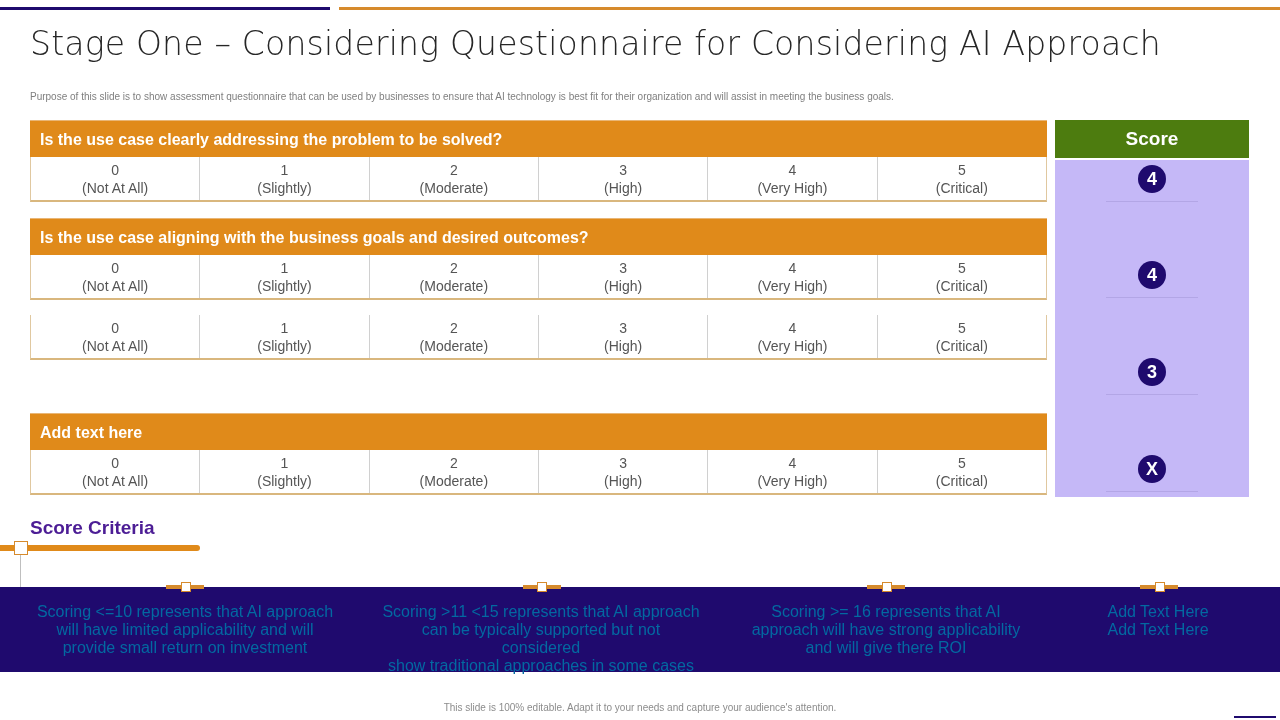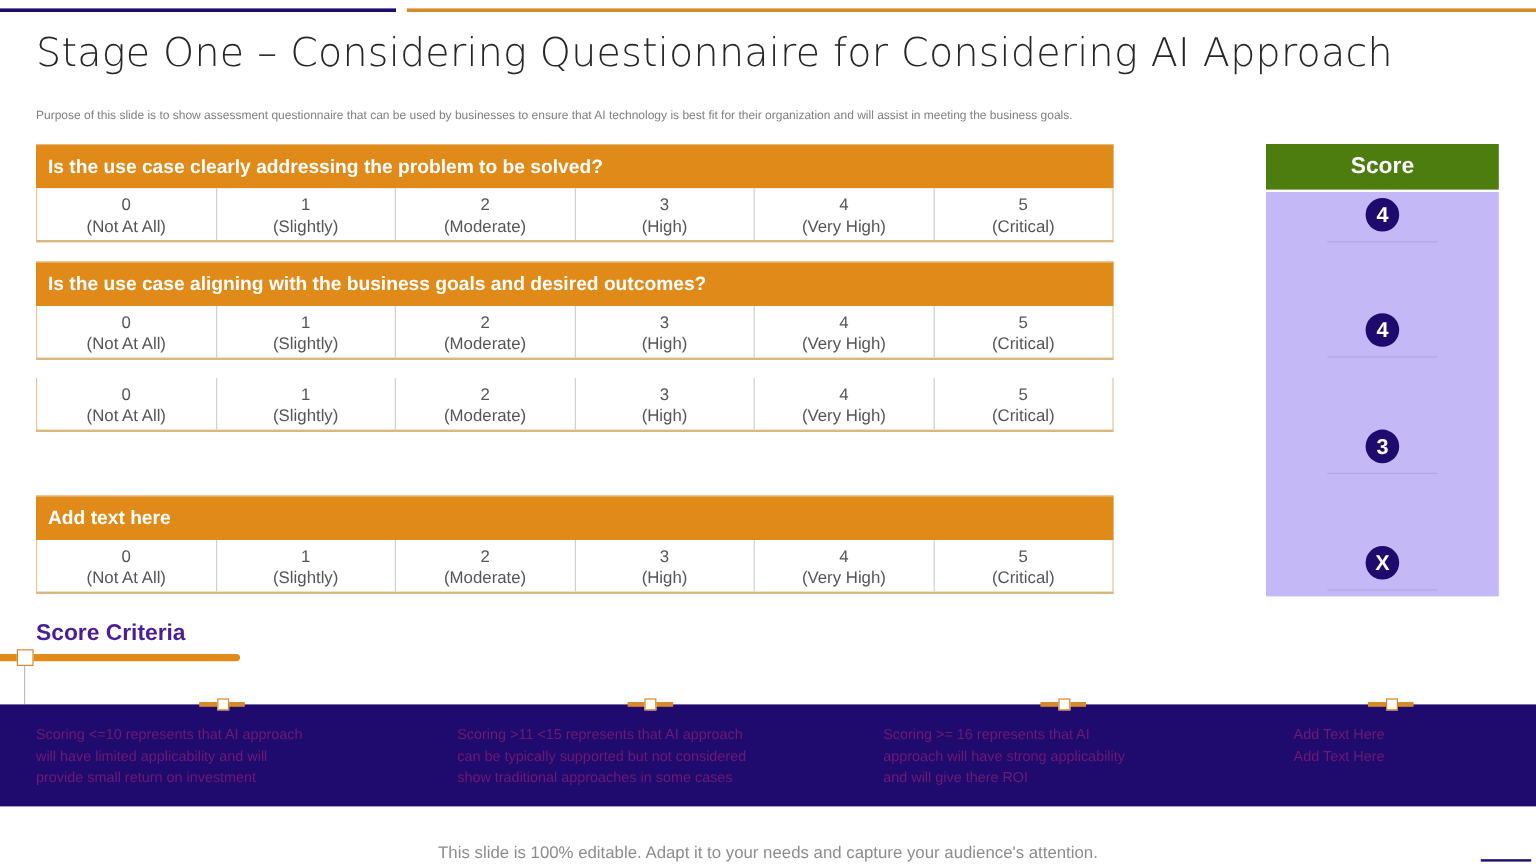--- a/index.html
+++ b/index.html
@@ -15,21 +15,21 @@
     position: absolute; left: 30px; top: 24px;
     font-family: "DejaVu Sans", sans-serif; font-weight: 200;
     font-size: 33px; color: #262626; letter-spacing: 0.2px;
     white-space: nowrap; font-stretch: condensed;
   }
   .subtitle {
     position: absolute; left: 30px; top: 66px;
     font-size: 10px; color: #7f7f7f; white-space: nowrap; margin-top: 25px;
   }
 
-  .question-block { position: absolute; left: 30px; width: 898px; }
+  .question-block { position: absolute; left: 30px; width: 1017px; }
   .q-header {
     height: 37px; background: #e08a1a; color: #ffffff;
     font-weight: bold; font-size: 16px; line-height: 37px;
     padding-left: 10px; box-sizing: border-box;
     border-top: 1px solid #e9b676;
   }
   .q-options {
     display: flex; height: 45px; background: #ffffff;
     border-left: 1px solid #e0c8a0; border-bottom: 2px solid #d9b77e; border-right: 1px solid #e0c8a0;
     box-sizing: border-box;
@@ -69,32 +69,32 @@
     position: absolute; left: 14px; top: 541px; width: 12px; height: 12px; background: #ffffff; border: 1px solid #d68a2c;
   }
   .criteria-vline {
     position: absolute; left: 20px; top: 555px; width: 1px; height: 32px; background: #bfbfbf;
   }
 
   .criteria-band {
     position: absolute; left: 0; top: 587px; width: 1280px; height: 85px; background: #1f0a6e;
   }
   .criteria-item {
-    position: absolute; top: 603px; color: #701a75; font-size: 12px; line-height: 18px; 
+    position: absolute; top: 603px; color: #0369a1; font-size: 16px; line-height: 18px; text-align: center;
   }
   .connector {
     position: absolute; top: 585px; height: 4px; width: 38px; background: #d68a2c;
   }
   .connector-square {
     position: absolute; top: 582px; width: 8px; height: 8px; background: #ffffff; border: 1px solid #d68a2c;
   }
 
   .footer {
     position: absolute; left: 0; top: 702px; width: 1280px; text-align: center;
-    font-size: 14px; color: #8c8c8c;
+    font-size: 10px; color: #8c8c8c;
   }
   .corner-line {
     position: absolute; left: 1234px; top: 716px; width: 42px; height: 2px; background: #1f0a6e;
   }
 </style>
 </head>
 <body>
 
 <div class="topbar-left"></div>
 <div class="topbar-right"></div>

